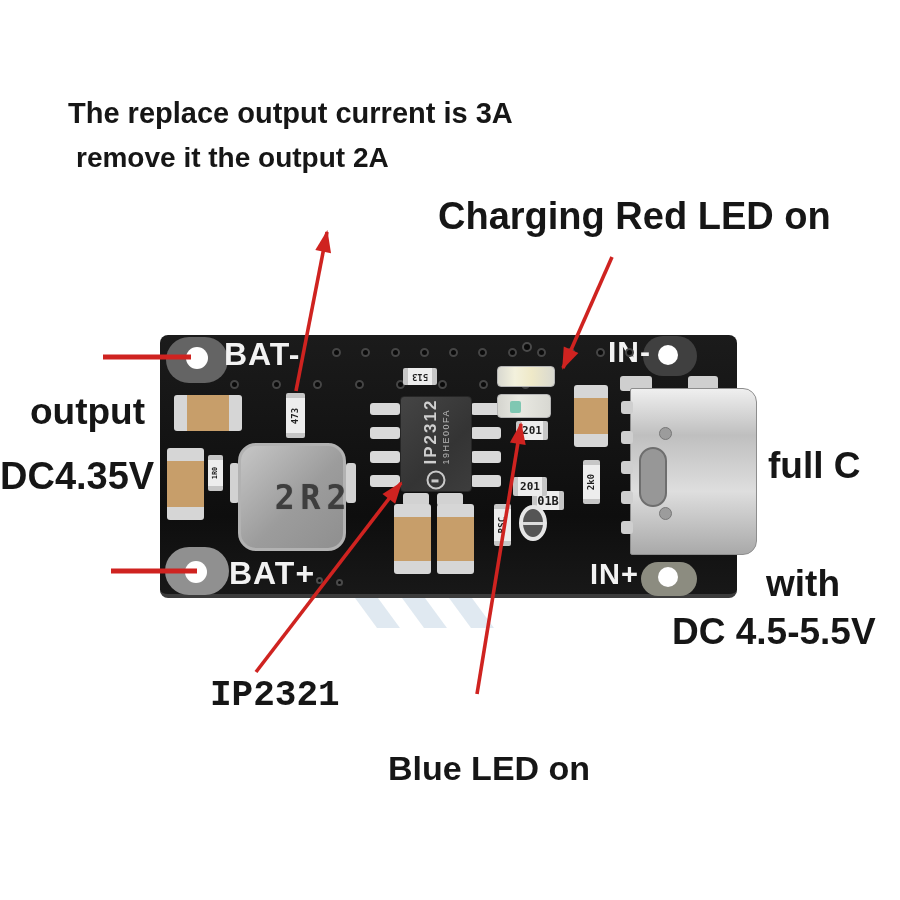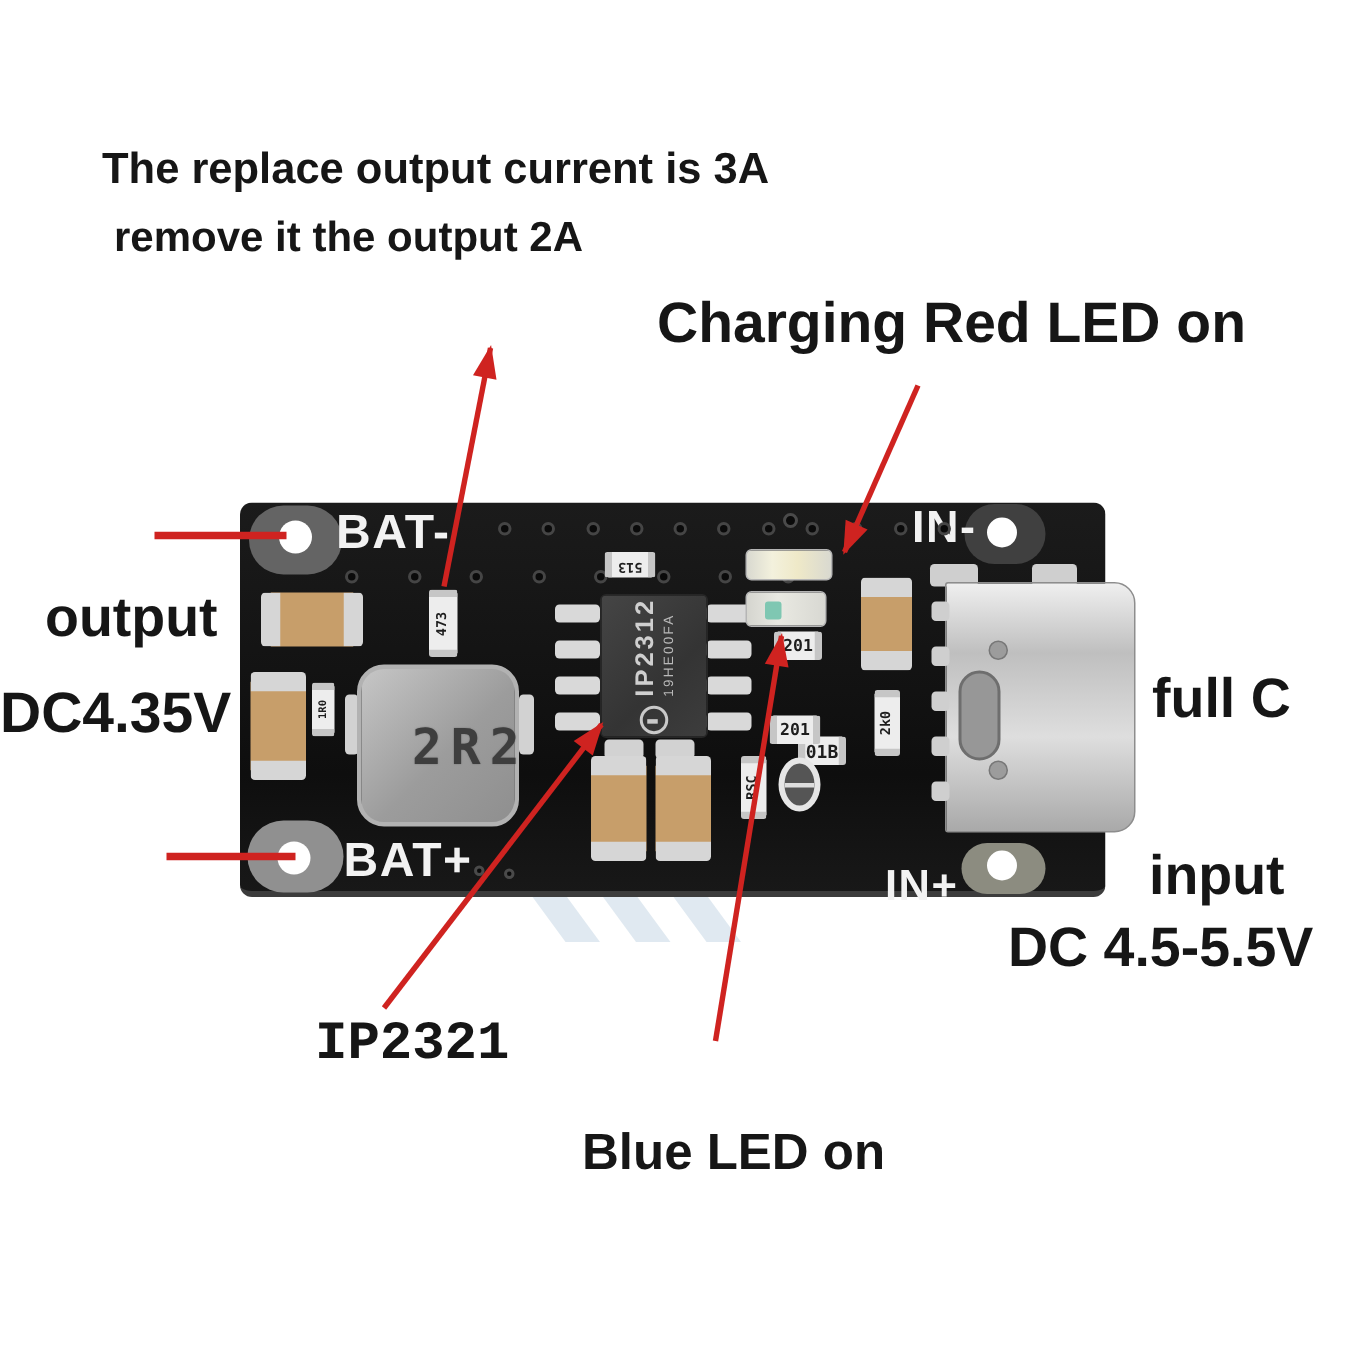--- a/index.html
+++ b/index.html
@@ -68,40 +68,40 @@
 
 <div class="stage">
 
   <div class="abs note" style="left:68px;top:98px;font-size:29px;">The replace output current is 3A</div>
   <div class="abs note" style="left:76px;top:143px;font-size:28px;">remove it the output 2A</div>
 
   <div class="abs note" style="left:438px;top:196px;font-size:38px;">Charging Red LED on</div>
   <div class="abs note" style="left:30px;top:392px;font-size:37px;">output</div>
   <div class="abs note" style="left:0px;top:456px;font-size:38px;">DC4.35V</div>
   <div class="abs note" style="left:768px;top:446px;font-size:37px;">full C</div>
-  <div class="abs note" style="left:766px;top:564px;font-size:37px;">input</div>
+  <div class="abs note" style="left:766px;top:564px;font-size:37px;">with</div>
   <div class="abs note" style="left:672px;top:612px;font-size:37px;">DC 4.5-5.5V</div>
   <div class="abs note" style="left:210px;top:676px;font-size:36px;font-family:'Liberation Mono',monospace;">IP2321</div>
   <div class="abs note" style="left:388px;top:750px;font-size:34px;">Blue LED on</div>
 
   <div class="board">
 
     <div class="pad" style="left:6px;top:2px;width:62px;height:46px;background:#646464;"></div>
     <div class="hole" style="left:26px;top:12px;width:22px;height:22px;"></div>
     <div class="pad" style="left:483px;top:1px;width:54px;height:40px;background:#404040;"></div>
     <div class="hole" style="left:498px;top:10px;width:20px;height:20px;"></div>
     <div class="pad" style="left:5px;top:212px;width:64px;height:48px;background:#909090;"></div>
     <div class="hole" style="left:25px;top:226px;width:22px;height:22px;"></div>
     <div class="pad" style="left:481px;top:227px;width:56px;height:34px;background:#8c8c80;"></div>
     <div class="hole" style="left:498px;top:232px;width:20px;height:20px;"></div>
 
     <div class="silk" style="left:64px;top:1px;font-size:32px;">BAT-</div>
     <div class="silk" style="left:448px;top:0px;font-size:30px;text-align:center;">IN-</div>
     <div class="silk" style="left:69px;top:220px;font-size:32px;">BAT+</div>
-    <div class="silk" style="left:430px;top:240px;font-size:29px;">IN+</div>
+    <div class="silk" style="left:430px;top:223px;font-size:29px;">IN+</div>
 
     <div class="via-row" style="left:172px;top:13px;width:302px;">
       <i></i>
         <i></i>
         <i></i>
         <i></i>
         <i></i>
         <i></i>
         <i></i>
         <i></i>

